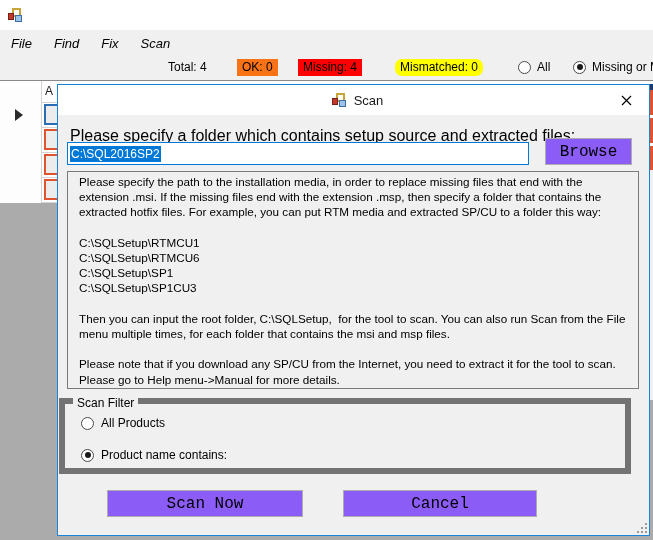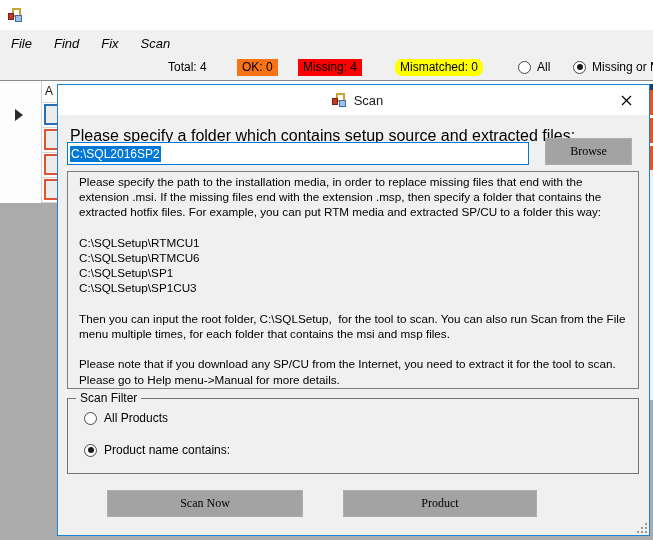--- a/index.html
+++ b/index.html
@@ -43,24 +43,24 @@
   .sliver { position:absolute; width:3px; left:650px; }
 
   
   .dialog { position:absolute; left:57px; top:84px; width:593px; height:452px; background:#f0f0f0; border:1px solid #1883d7; z-index:10; }
   .dlg-titlebar { position:absolute; left:0; top:0; width:591px; height:30px; background:#ffffff; display:flex; align-items:center;justify-content:center; }
   .dlg-title { font-size:13px; color:#1a1a1a; }
   .dlg-close { position:absolute; right:0; top:0; width:45px; height:30px; display:flex; align-items:center; justify-content:center; cursor:default; }
   .dlg-label { position:absolute; left:12px; top:42px; font-size:16px; }
   .path-input { position:absolute; left:9px; top:57px; width:462px; height:23px; background:#fff; border:1px solid #0078d7; display:flex; align-items:center; padding:0 2px; overflow:hidden; }
   .path-sel { background:#0078d7; color:#fff; padding:1px 1px; white-space:pre; }
-  .btn { background:#a3a3a3; border:1px solid #adadad; font-family:Liberation Serif, serif; font-size:12px; color:#000; display:flex; align-items:center; justify-content:center; cursor:default; }
+  .btn { background:#8b5cf6; border:1px solid #adadad; font-family:Liberation Mono, monospace; font-size:16px; color:#000; display:flex; align-items:center; justify-content:center; cursor:default; }
   .browse-btn { position:absolute; left:487px; top:53px; width:87px; height:27px; }
   .info-box { position:absolute; left:9px; top:86px; width:572px; height:218px; background:#f0f0f0; border:1px solid #7a7a7a; padding:2px 11px; font-size:11.7px; line-height:1.3; white-space:pre-wrap; overflow:hidden; }
-  .groupbox { position:absolute; left:9px; top:313px; width:572px; height:76px; border:1px solid #737373; }
+  .groupbox { position:absolute; left:1px; top:313px; width:572px; height:76px; border:6px solid #737373; }
   .groupbox-label { position:absolute; left:8px; top:-8px; background:#f0f0f0; padding:0 4px; font-size:12px; }
   .gb-radio-row { position:absolute; display:flex; align-items:center; gap:7px; white-space:nowrap; }
   .filter-input { position:absolute; left:184px; top:40px; width:202px; height:24px; border:1px solid #7a7a7a; background:#fff; font-family:"Liberation Sans", sans-serif; font-size:12px; padding:0 3px; }
   .scan-now-btn { position:absolute; left:49px; top:405px; width:196px; height:27px; }
   .cancel-btn { position:absolute; left:285px; top:405px; width:194px; height:27px; }
   .grip { position:absolute; right:2px; bottom:2px; width:10px; height:10px; }
   .grip i { position:absolute; width:2px; height:2px; background:#9a9a9a; }
 </style>
 </head>
 <body>
@@ -166,21 +166,21 @@
       <span class="radio"></span>
       <span>All Products</span>
     </div>
     <div class="gb-radio-row" style="left:16px; top:44px;">
       <span class="radio checked"></span>
       <span>Product name contains:</span>
     </div>
   </div>
 
   <div class="btn scan-now-btn">Scan Now</div>
-  <div class="btn cancel-btn">Product</div>
+  <div class="btn cancel-btn">Cancel</div>
 
   <div class="grip">
     <i style="right:0; bottom:0;"></i>
       <i style="right:4px; bottom:0;"></i>
       <i style="right:8px; bottom:0;"></i>
     <i style="right:0; bottom:4px;"></i>
       <i style="right:4px; bottom:4px;"></i>
     <i style="right:0; bottom:8px;"></i>
   </div>
 </div>

